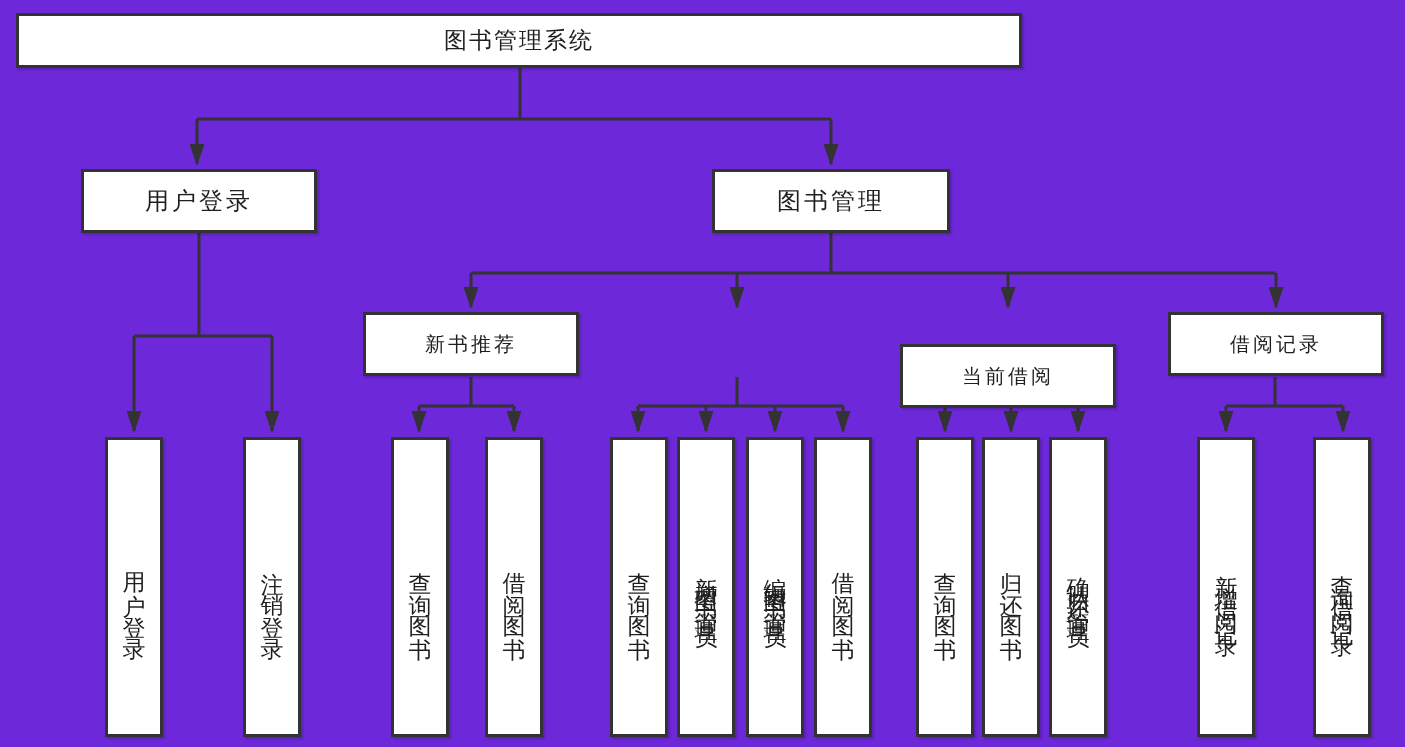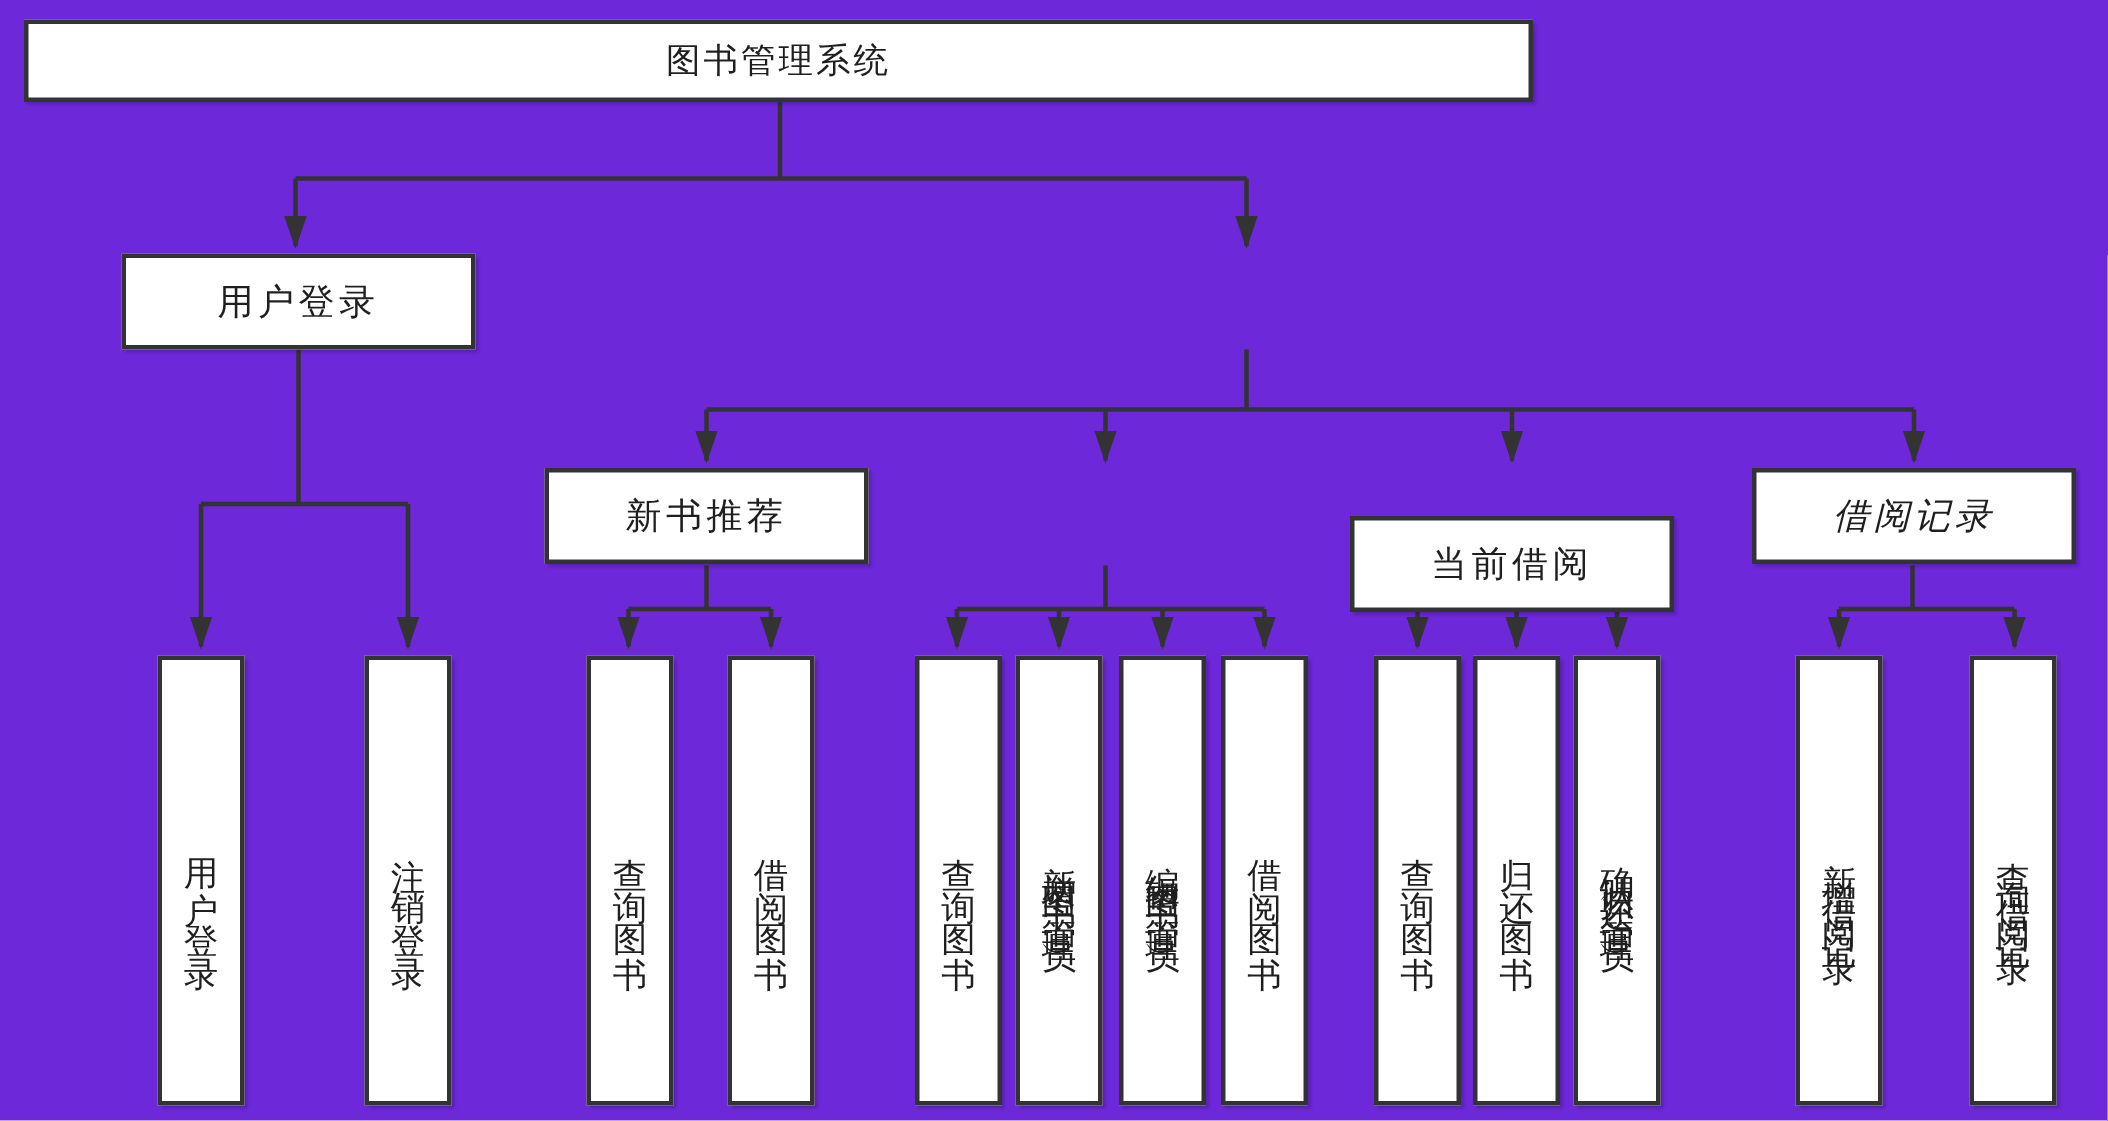--- a/index.html
+++ b/index.html
@@ -20,21 +20,21 @@
     background: #ffffff;
     display: flex;
     align-items: center;
     justify-content: center;
     color: #1f1f1f;
     z-index: 1;
     box-shadow: 2px 2px 2px rgba(0,0,0,0.18);
   }
   .root-box  { left: 16px;  top: 13px;  width: 1006px; height: 55px; font-size: 23px; letter-spacing: 2px; }
   .mid-box   { top: 169px; height: 64px; font-size: 24px; letter-spacing: 3px; }
-  .l3-box    { top: 312px; height: 64px; width: 216px; font-size: 24px; letter-spacing: 3px; }
+  .l3-box    { top: 312px; height: 64px; width: 216px; font-size: 20px; letter-spacing: 3px; }
   .leaf-box  { top: 437px; height: 300px; width: 58px; }
   .leaf-box .vtext {
     writing-mode: vertical-rl;
     text-orientation: mixed;
     font-size: 23px;
     line-height: 1;
     white-space: nowrap;
   }
   .len4 .vtext { letter-spacing: 22px; margin-bottom: -22px; }
   .len6 .vtext { letter-spacing: 12px; margin-bottom: -12px; }
@@ -100,28 +100,31 @@
     </g>
   </svg>
 
   <div class="box root-box">
     <span>图书管理系统</span>
   </div>
 
   <div class="box mid-box" style="left:81px; width:236px;">
     <span>用户登录</span>
   </div>
+  <div class="box mid-box" style="left:712px; width:238px;">
+    <span>图书管理</span>
+  </div>
 
   <div class="box l3-box" style="left:363px;">
     <span>新书推荐</span>
   </div>
   <div class="box l3-box" style="left:900px;margin-top:32px;">
     <span>当前借阅</span>
   </div>
-  <div class="box l3-box" style="left:1168px;font-style:italic;">
+  <div class="box l3-box" style="left:1168px;">
     <span>借阅记录</span>
   </div>
 
   <div class="box leaf-box len4" style="left:105px;">
     <span class="vtext">用户登录</span>
   </div>
   <div class="box leaf-box len4" style="left:243px;">
     <span class="vtext">注销登录</span>
   </div>
 

